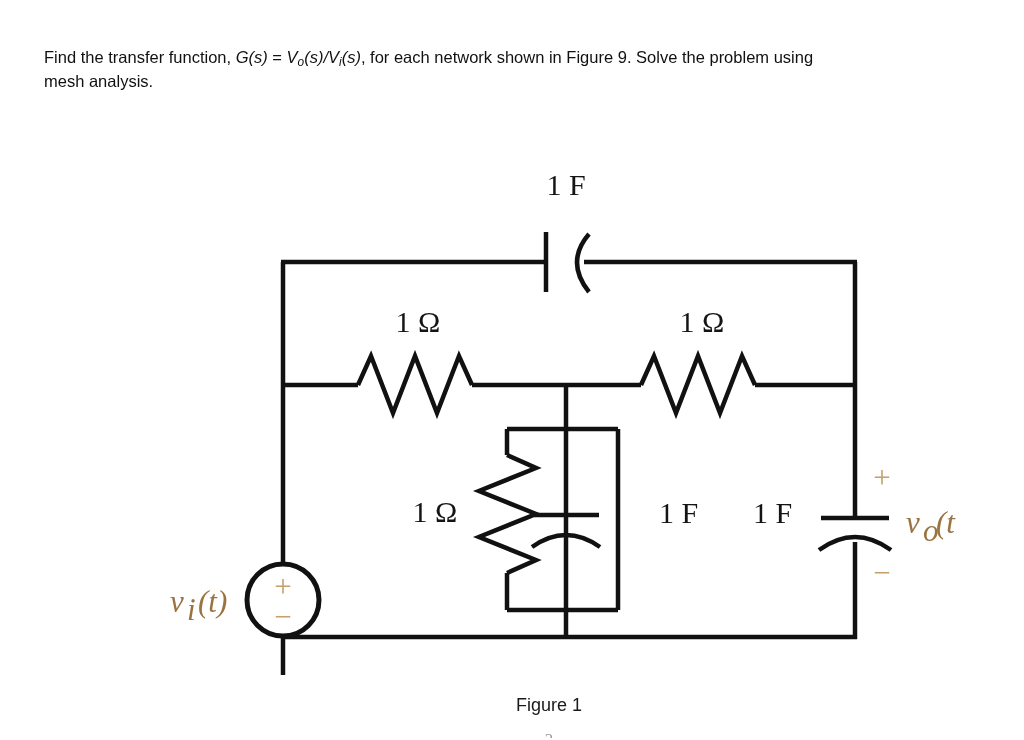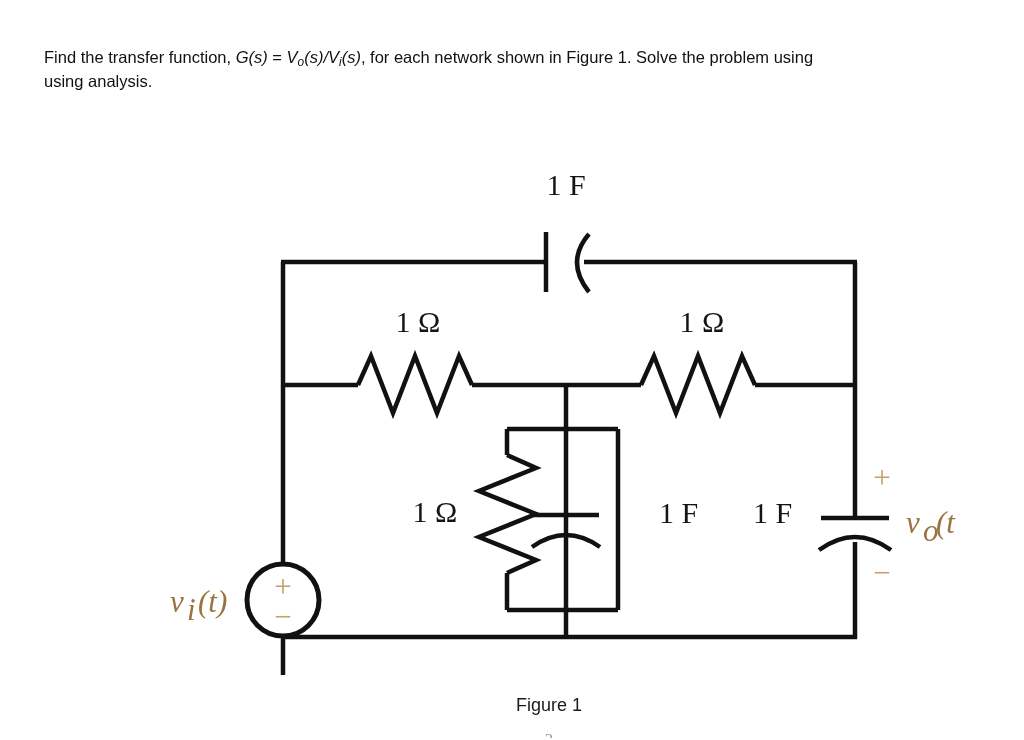--- a/index.html
+++ b/index.html
@@ -87,22 +87,22 @@
   }
   .sign {
     font-family: "Liberation Serif", serif;
     font-size: 31px;
   }
 </style>
 </head>
 <body>
 
 <div id="problem-statement">
-  <span>Find the transfer function, </span><span class="it">G(s)</span><span> = </span><span class="it">V</span><span class="sub">o</span><span class="it">(s)/</span><span class="it">V</span><span class="sub">i</span><span class="it">(s)</span><span>, for each network shown in Figure 1. Solve the problem using</span><br>
-  <span>using analysis.</span>
+  <span>Find the transfer function, </span><span class="it">G(s)</span><span> = </span><span class="it">V</span><span class="sub">o</span><span class="it">(s)/</span><span class="it">V</span><span class="sub">i</span><span class="it">(s)</span><span>, for each network shown in Figure 9. Solve the problem using</span><br>
+  <span>mesh analysis.</span>
 </div>
 
 <div id="figure-area">
 
   <svg id="circuit-svg" width="1024" height="600" viewBox="0 0 1024 600">
 
     <g stroke="#111111" stroke-width="4.5" fill="none" stroke-linecap="butt">
 
       <line x1="246" y1="152" x2="246" y2="455"></line>
 

